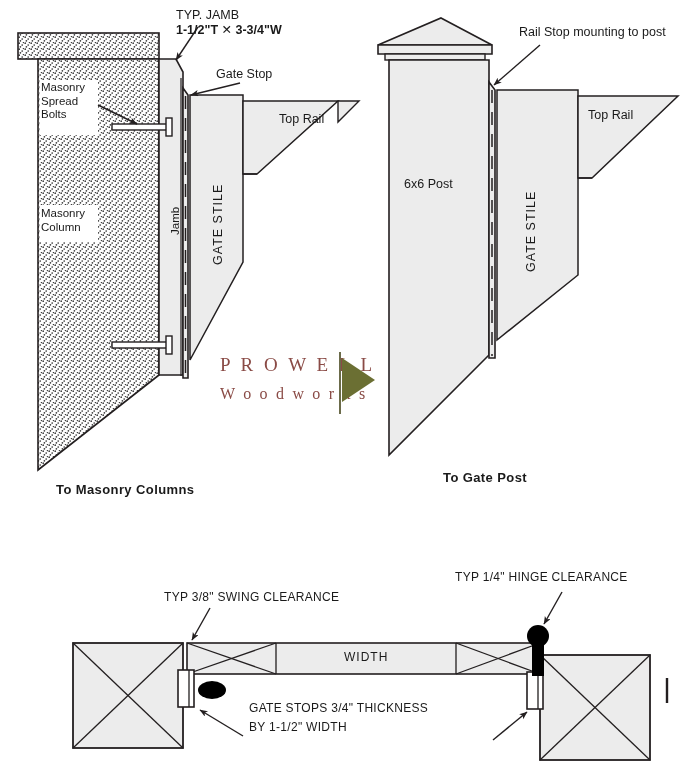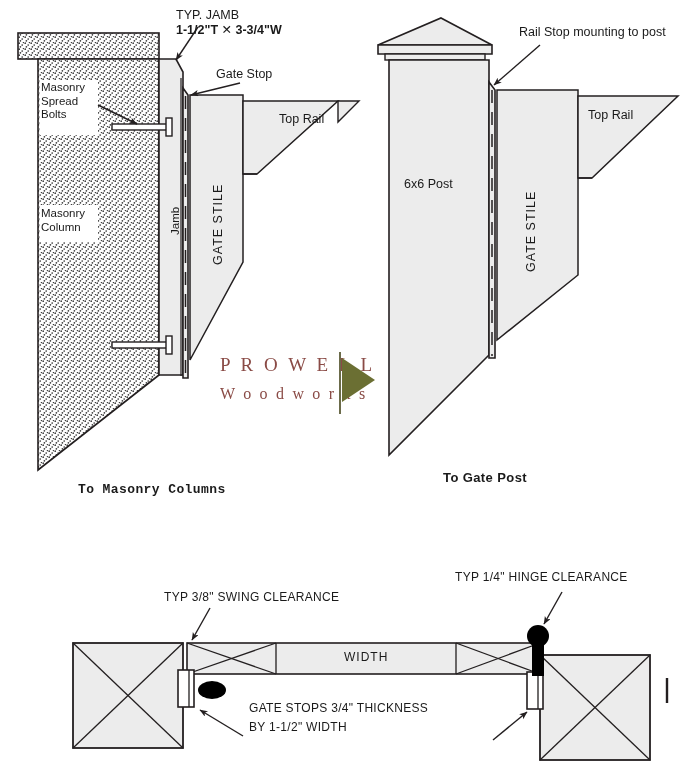--- a/index.html
+++ b/index.html
@@ -160,21 +160,21 @@
 
   <div class="lbl small" style="left:41px;top:207px;">Masonry
 Column</div>
 
   <div class="lbl small vert" style="left:169px;top:235px;transform:rotate(-90deg);">Jamb</div>
 
   <div class="lbl mid vert" style="left:211px;top:265px;transform:rotate(-90deg);letter-spacing:1px;">GATE STILE</div>
 
   <div class="lbl mid" style="left:279px;top:112px;">Top Rail</div>
 
-  <div class="lbl cap" style="left:78px;top:482px;font-family:Liberation Mono, monospace;">To Masonry Columns</div>
+  <div class="lbl cap" style="left:56px;top:482px;">To Masonry Columns</div>
 
   <div class="lbl mid" style="left:519px;top:25px;">Rail Stop mounting to post</div>
 
   <div class="lbl mid" style="left:404px;top:177px;text-align:right;">6x6 Post</div>
 
   <div class="lbl mid vert" style="left:524px;top:272px;transform:rotate(-90deg);letter-spacing:1px;">GATE STILE</div>
 
   <div class="lbl mid" style="left:588px;top:108px;">Top Rail</div>
 
   <div class="lbl cap" style="left:443px;top:470px;">To Gate Post</div>

